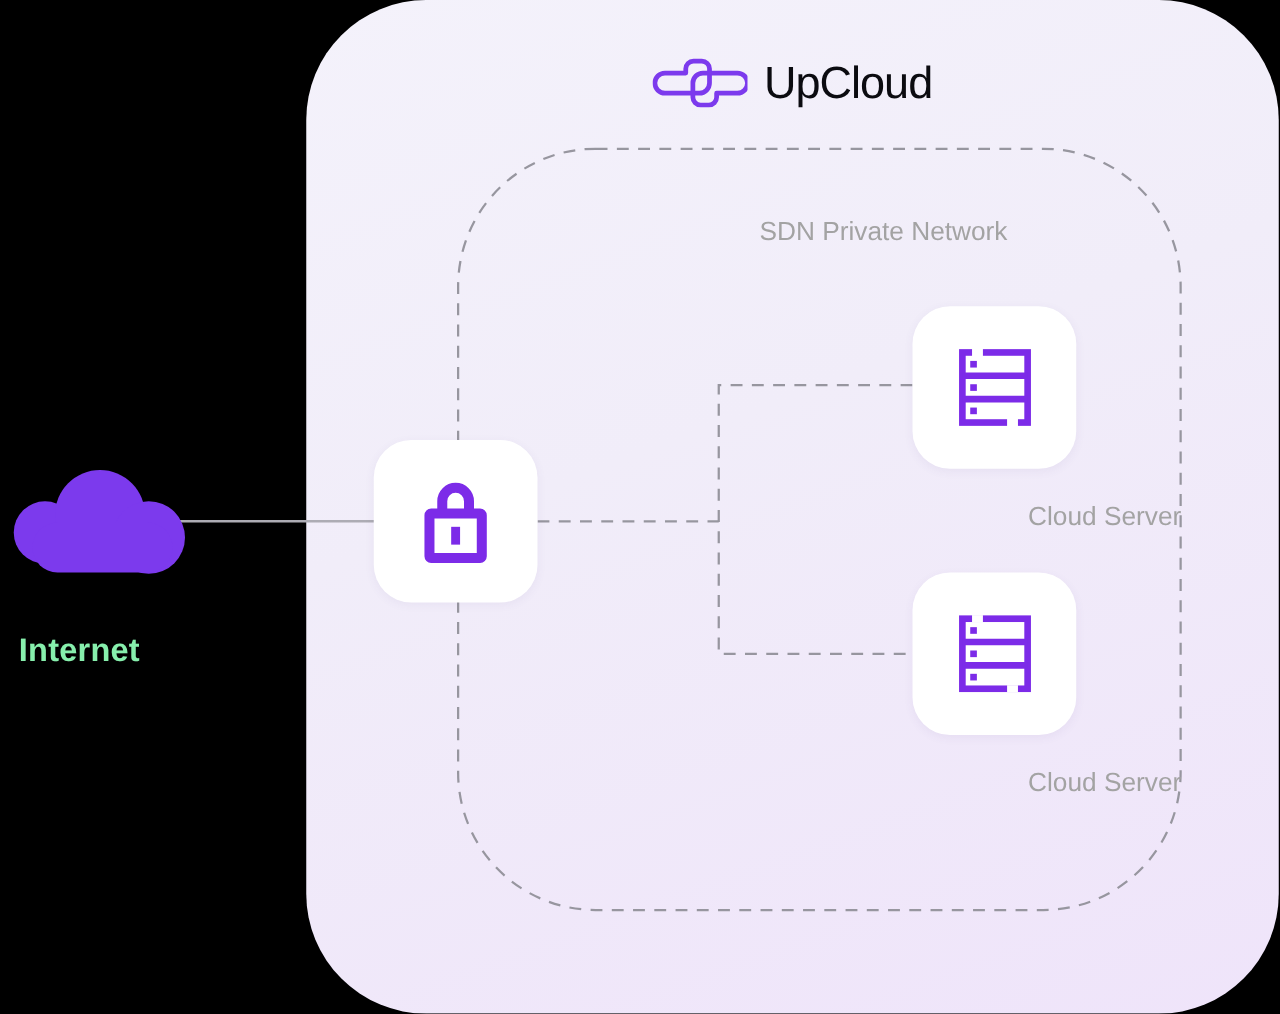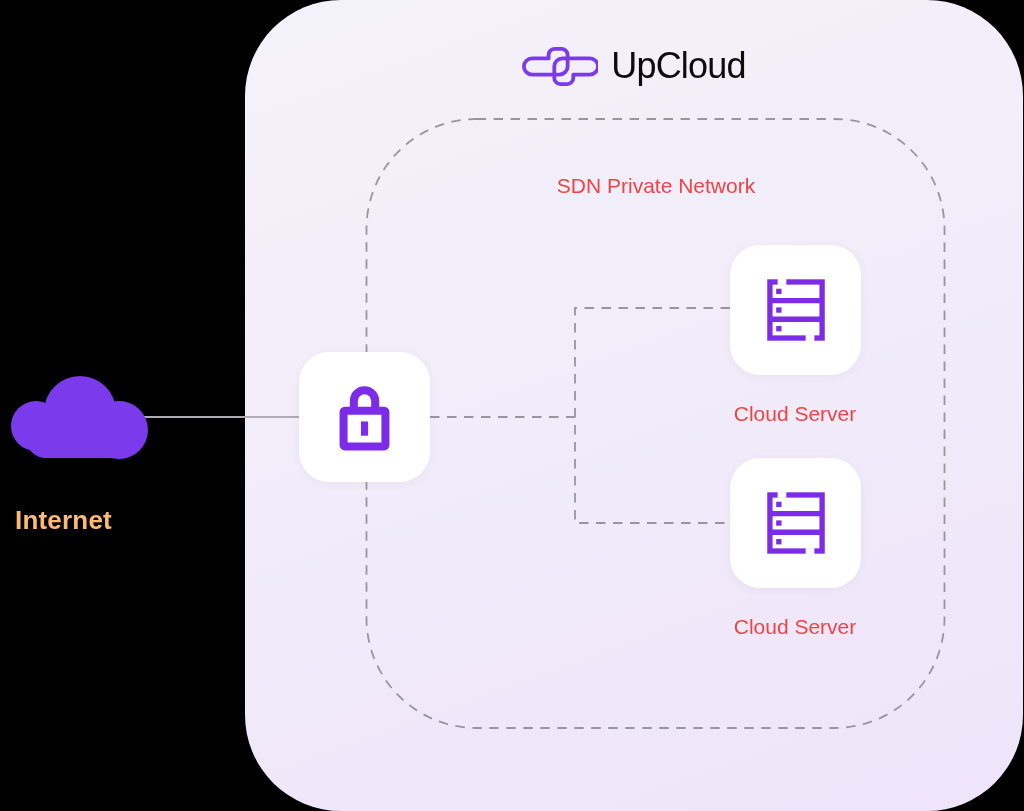--- a/index.html
+++ b/index.html
@@ -24,31 +24,31 @@
   }
   .card{
     position:absolute;width:131px;height:130px;border-radius:30px;background:#fff;
     display:flex;align-items:center;justify-content:center;
     box-shadow:0 2px 8px rgba(80,60,140,0.06);
   }
   .card-nat{left:299px;top:352px;}
   .card-srv1{left:730px;top:245px;}
   .card-srv2{left:730px;top:458px;}
   .node-label{
-    position:absolute;width:300px;text-align:center;
-    font-size:21px;color:#ef4444;
+    position:absolute;width:300px;text-align:right;
+    font-size:21px;color:#a3a3a3;
   }
   .sdn-label{left:506px;top:174px;}
   .nat-label{left:214px;top:513px;}
   .srv1-label{left:645px;top:402px;}
   .srv2-label{left:645px;top:615px;}
   .cloud-wrap{position:absolute;left:6px;top:374px;width:142px;height:86px;}
   .internet-label{
     position:absolute;left:15px;top:505px;
-    font-size:26px;font-weight:700;color:#fdba74;letter-spacing:0.2px;
+    font-size:26px;font-weight:700;color:#86efac;letter-spacing:0.2px;
   }
 </style>
 </head>
 <body>
 
 <div class="stage">
 
   <div class="panel"></div>
 
   <svg class="lines" viewBox="0 0 1024 811">

